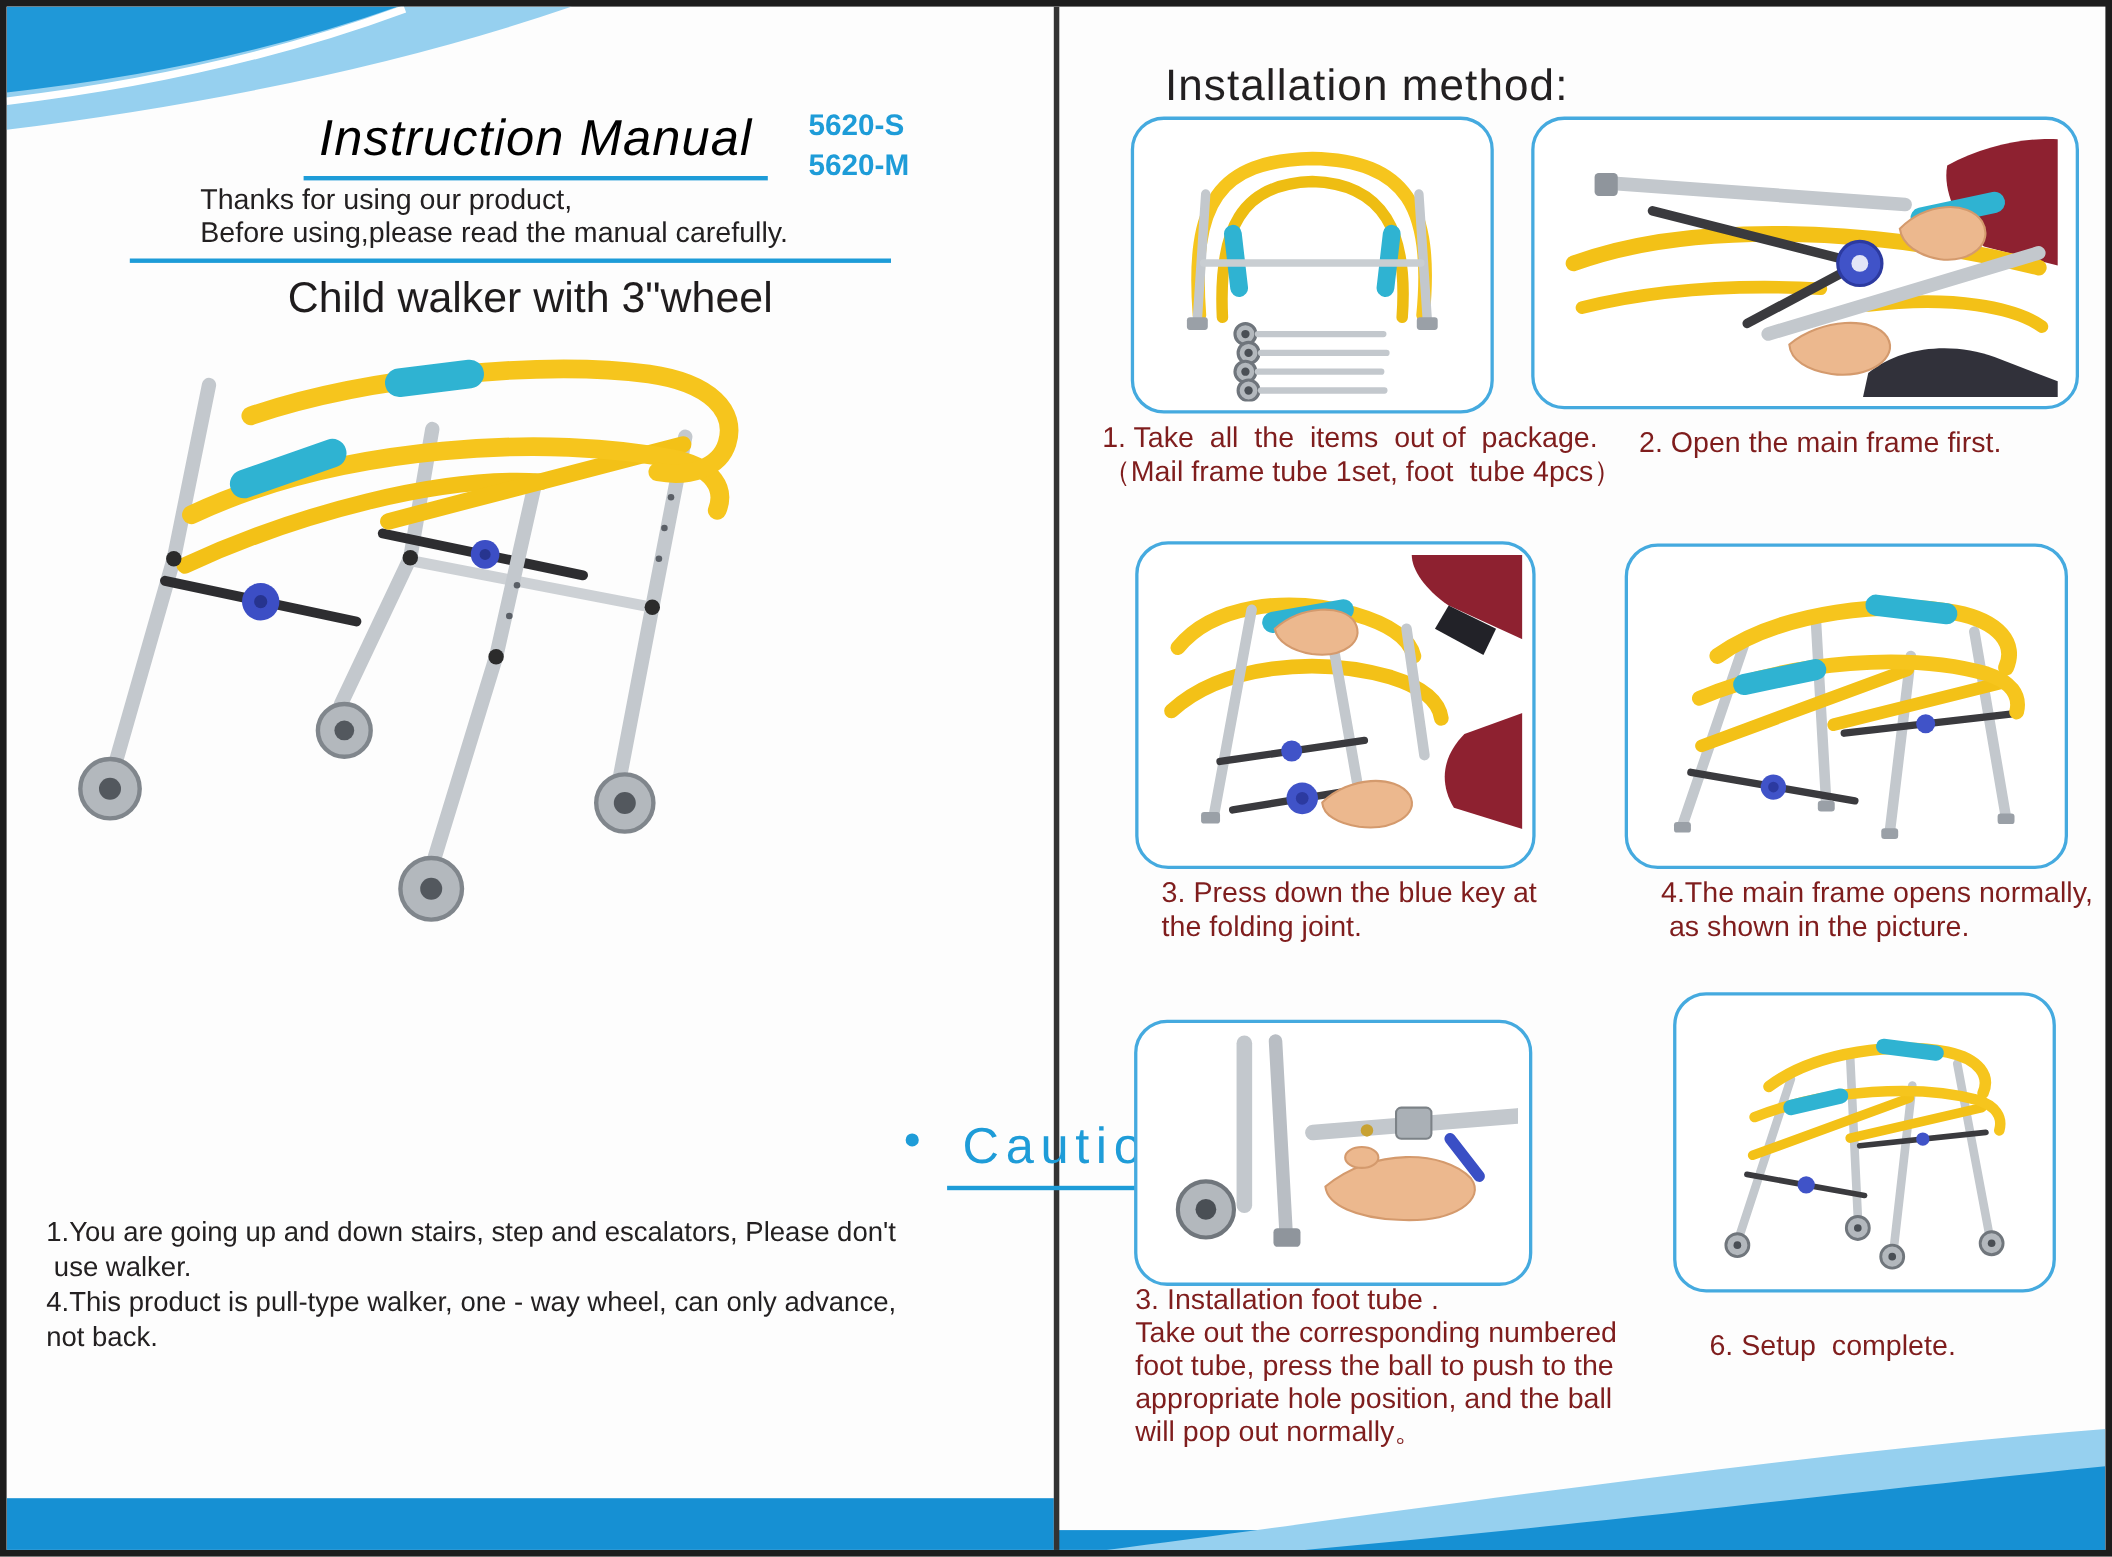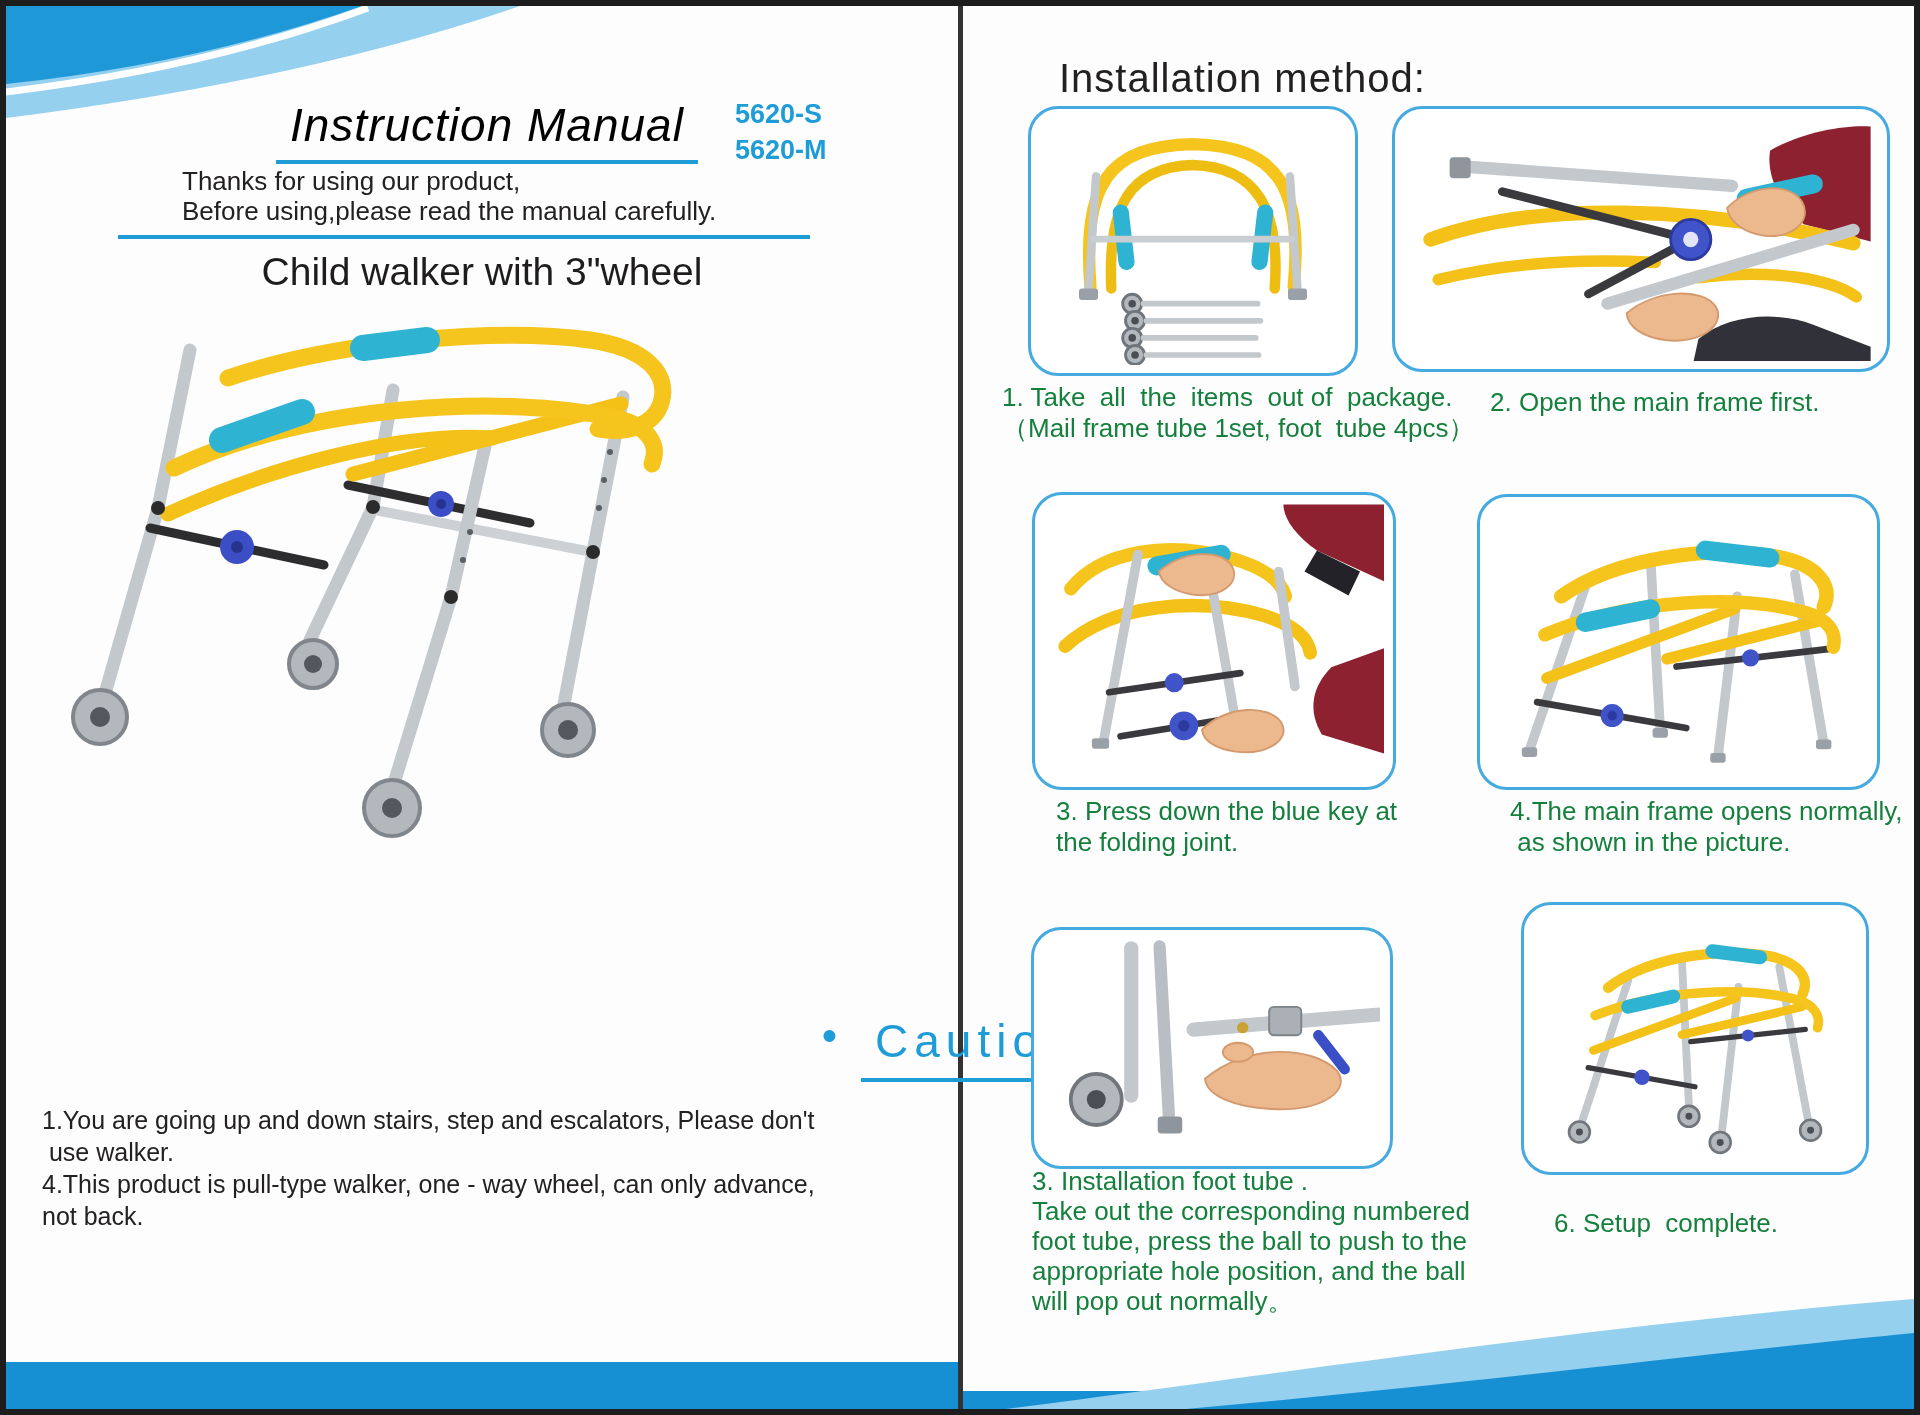--- a/index.html
+++ b/index.html
@@ -41,21 +41,21 @@
     font-size:40px; font-weight:400; color:#232021; letter-spacing:1px; }
   .pbox { position:absolute; border:3px solid #45aadf; border-radius:30px;
     background:#fff; display:flex; align-items:center; justify-content:center; overflow:hidden; }
   .b1 { left:1022px; top:100px; width:324px; height:264px; }
   .b2 { left:1386px; top:100px; width:492px; height:260px; }
   .b3 { left:1026px; top:486px; width:358px; height:292px; }
   .b4 { left:1471px; top:488px; width:397px; height:290px; }
   .b5 { left:1025px; top:921px; width:356px; height:236px; }
   .b6 { left:1515px; top:896px; width:342px; height:267px; }
   .step-caption { position:absolute; margin:0; font-size:26px; line-height:31px;
-    white-space:pre-wrap; color:#15803d; }
+    white-space:pre-wrap; color:#7f1d1d; }
   .c1 { left:996px;  top:376px; }
   .c2 { left:1484px; top:381px; }
   .c3 { left:1050px; top:790px; }
   .c4 { left:1504px; top:790px; }
   .c5 { left:1026px; top:1160px; line-height:30px; }
   .c6 { left:1548px; top:1202px; }
 </style>
 </head>
 <body>
 

